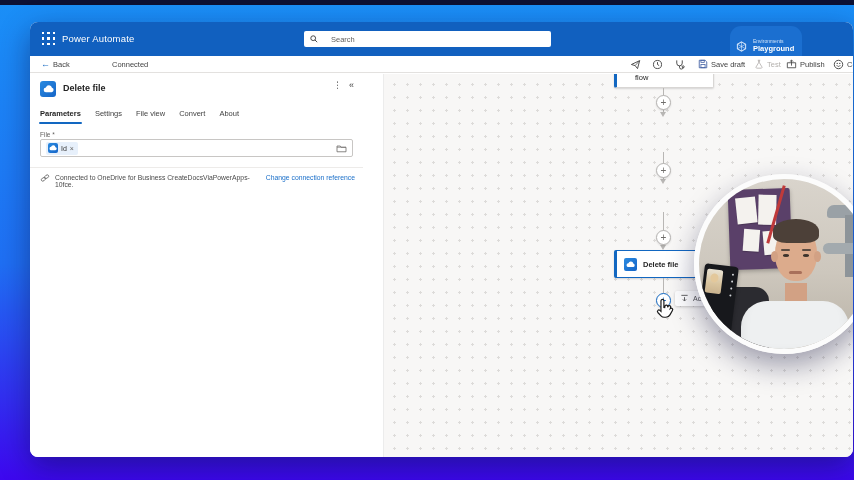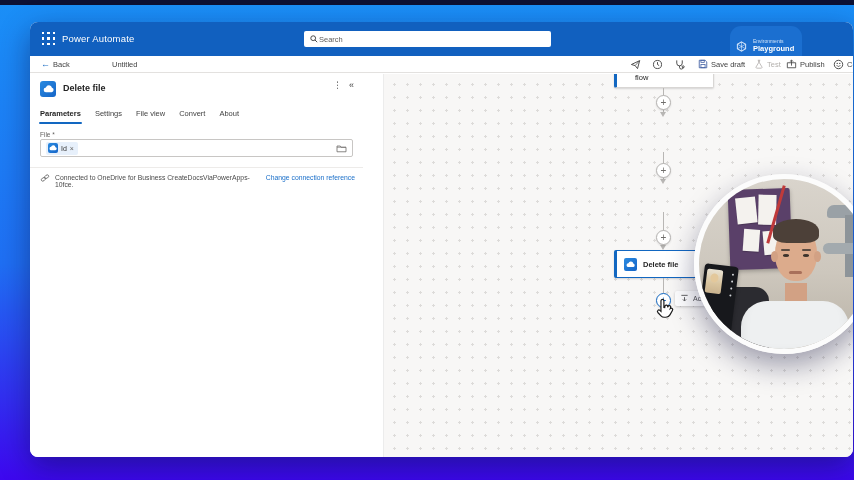--- a/index.html
+++ b/index.html
@@ -20,21 +20,21 @@
   }
 
   
   .app-header { position:absolute; left:0; top:0; width:100%; height:34px; background:#1160bf; }
   .waffle { position:absolute; left:11px; top:9px; width:16px; height:16px; display:grid;
     grid-template-columns:repeat(3,4px); grid-template-rows:repeat(3,4px); gap:1.5px; }
   .waffle span { width:2.6px; height:2.6px; background:#fff; margin:auto; }
   .app-title { position:absolute; left:32px; top:0; height:34px; line-height:34px;
     color:#fff; font-size:9.5px; font-weight:normal; letter-spacing:.2px; }
   .searchbox { position:absolute; left:274px; top:9px; width:247px; height:16px;
-    background:#fff; border-radius:2px; display:flex; align-items:center; padding:8px 6px; gap:1px; }
+    background:#fff; border-radius:2px; display:flex; align-items:center; padding:8px 6px; gap:13px; }
   .searchbox svg { flex:0 0 auto; }
   .searchbox .ph { font-size:7.5px; color:#605e5c; }
   .env { position:absolute; left:700px; top:4px; height:40px; padding:2px 8px 2px 6px;
     background:#1b6fd0; border-radius:11px; display:flex; align-items:center; gap:6px; }
   .env .txt { display:flex; flex-direction:column; line-height:1.25; }
   .env .lbl { font-size:5px; color:#cfe2f7; }
   .env .name { font-size:7.5px; color:#fff; font-weight:bold; }
 
   
   .toolbar { position:absolute; left:0; top:34px; width:100%; height:17px; background:#fff;
@@ -183,21 +183,21 @@
         <span class="name">Playground</span>
       </div>
     </div>
   </div>
 
   <div class="toolbar">
     <div class="tb-item" style="left:11px">
       <span class="back-arrow">←</span>
       <span>Back</span>
     </div>
-    <div class="tb-item" style="left:82px">Untitled</div>
+    <div class="tb-item" style="left:82px">Connected</div>
 
     <div class="tb-item" style="left:600px">
       <svg width="11" height="11" viewBox="0 0 12 12">
           <path d="M1.5 6L10.5 1.8 8.2 10.5 5.6 7.2 1.5 6z" fill="none" stroke="#424242" stroke-width="1"></path>
           <path d="M5.6 7.2L10.5 1.8" stroke="#424242" stroke-width=".8"></path>
         </svg>
     </div>
     <div class="tb-item" style="left:622px">
       <svg width="11" height="11" viewBox="0 0 12 12">
           <circle cx="6" cy="6" r="4.4" fill="none" stroke="#424242" stroke-width="1"></circle>

